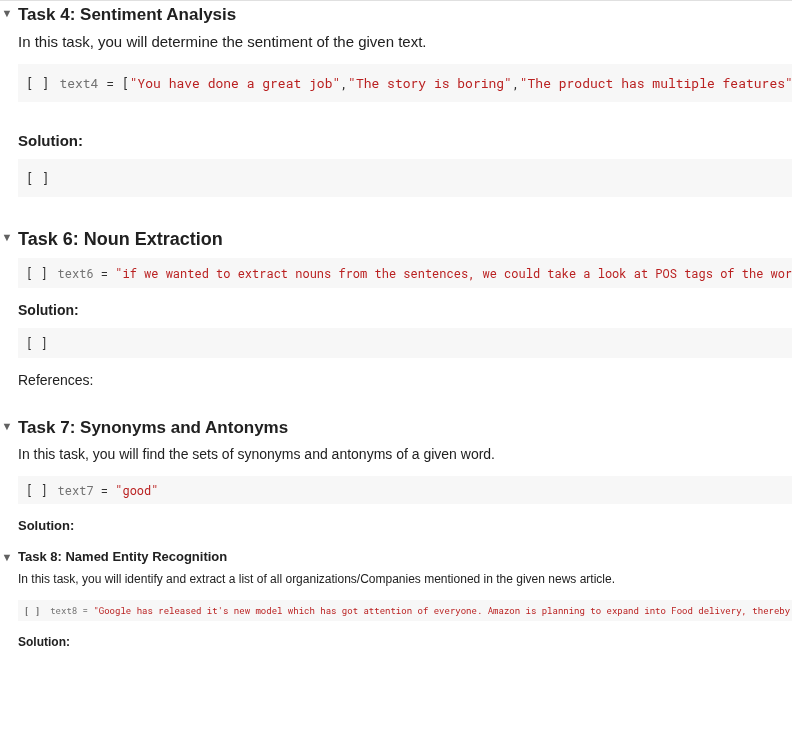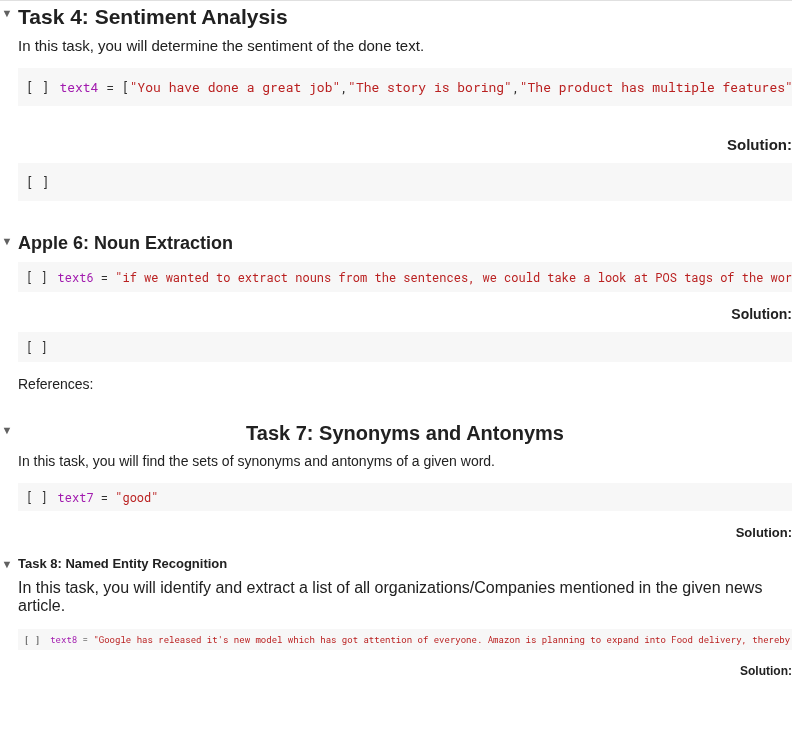--- a/index.html
+++ b/index.html
@@ -53,93 +53,92 @@
   }
   .cell-prompt {
     color: #303030;
     margin-right: 10px;
     flex: 0 0 auto;
   }
   .cell-code {
     flex: 1 1 auto;
     white-space: pre;
   }
-  .tok-var  { color: #a21caf; }
+  .tok-var  { color: #737373; }
   .tok-op   { color: #303030; }
   .tok-pun  { color: #303030; }
   .tok-str  { color: #BA2121; }
   .subhead {
     font-weight: 700;
     margin: 10px 0 10px 0;
     color: #212121;
-    text-align: right;
   }
   .references {
     color: #212121;
     margin: 6px 14px 12px 0;
   }
   .rule {
     border: none;
     border-top: 1px solid #e0e0e0;
     margin: 0 0 4px 0;
   }
   
-  .s1 h2.task-title { font-size: 21px; }
+  .s1 h2.task-title { font-size: 17px; }
   .s1 .task-desc    { font-size: 15px; }
   .s1 .cell         { font-size: 13px; padding: 10px 8px; }
   .s1 .subhead      { font-size: 15px; }
 
   .s2 h2.task-title { font-size: 18px; }
   .s2 .task-desc    { font-size: 14px; }
   .s2 .cell         { font-size: 12px; padding: 7px 8px; }
   .s2 .subhead      { font-size: 14px; }
   .s2 .references   { font-size: 14px; }
 
-  .s3 h2.task-title { font-size: 20px; text-align: center; }
+  .s3 h2.task-title { font-size: 17px; }
   .s3 .task-desc    { font-size: 14px; }
   .s3 .cell         { font-size: 12px; padding: 6px 8px; }
   .s3 .subhead      { font-size: 13px; }
 
   .s4 h2.task-title { font-size: 13px; }
-  .s4 .task-desc    { font-size: 16px; }
+  .s4 .task-desc    { font-size: 12px; }
   .s4 .cell         { font-size: 9px; padding: 5px 6px; }
   .s4 .subhead      { font-size: 12px; }
 
   .vspace-sm  { height: 6px; }
   .vspace-md  { height: 18px; }
 </style>
 </head>
 <body>
 
 <hr class="rule">
 
 <div class="section s1">
   <span class="section-toggle">▼</span>
   <h2 class="task-title">Task 4: Sentiment Analysis</h2>
-  <p class="task-desc">In this task, you will determine the sentiment of the done text.</p>
+  <p class="task-desc">In this task, you will determine the sentiment of the given text.</p>
 
   <div class="cell">
     <span class="cell-prompt">[ ]</span>
     <span class="cell-code"><span class="tok-var">text4</span><span class="tok-op"> = </span><span class="tok-pun">[</span><span class="tok-str">"You have done a great job"</span><span class="tok-pun">,</span><span class="tok-str">"The story is boring"</span><span class="tok-pun">,</span><span class="tok-str">"The product has multiple features"</span></span>
   </div>
 
   <div class="vspace-sm"></div>
   <div class="subhead">Solution:</div>
 
   <div class="cell">
     <span class="cell-prompt">[ ]</span>
     <span class="cell-code"></span>
   </div>
 </div>
 
 <div class="vspace-md"></div>
 
 <div class="section s2">
   <span class="section-toggle">▼</span>
-  <h2 class="task-title">Apple 6: Noun Extraction</h2>
+  <h2 class="task-title">Task 6: Noun Extraction</h2>
 
   <div class="cell">
     <span class="cell-prompt">[ ]</span>
     <span class="cell-code"><span class="tok-var">text6</span><span class="tok-op"> = </span><span class="tok-str">"if we wanted to extract nouns from the sentences, we could take a look at POS tags of the words/tokens in the sentence."</span></span>
   </div>
 
   <div class="subhead">Solution:</div>
 
   <div class="cell">
     <span class="cell-prompt">[ ]</span>

